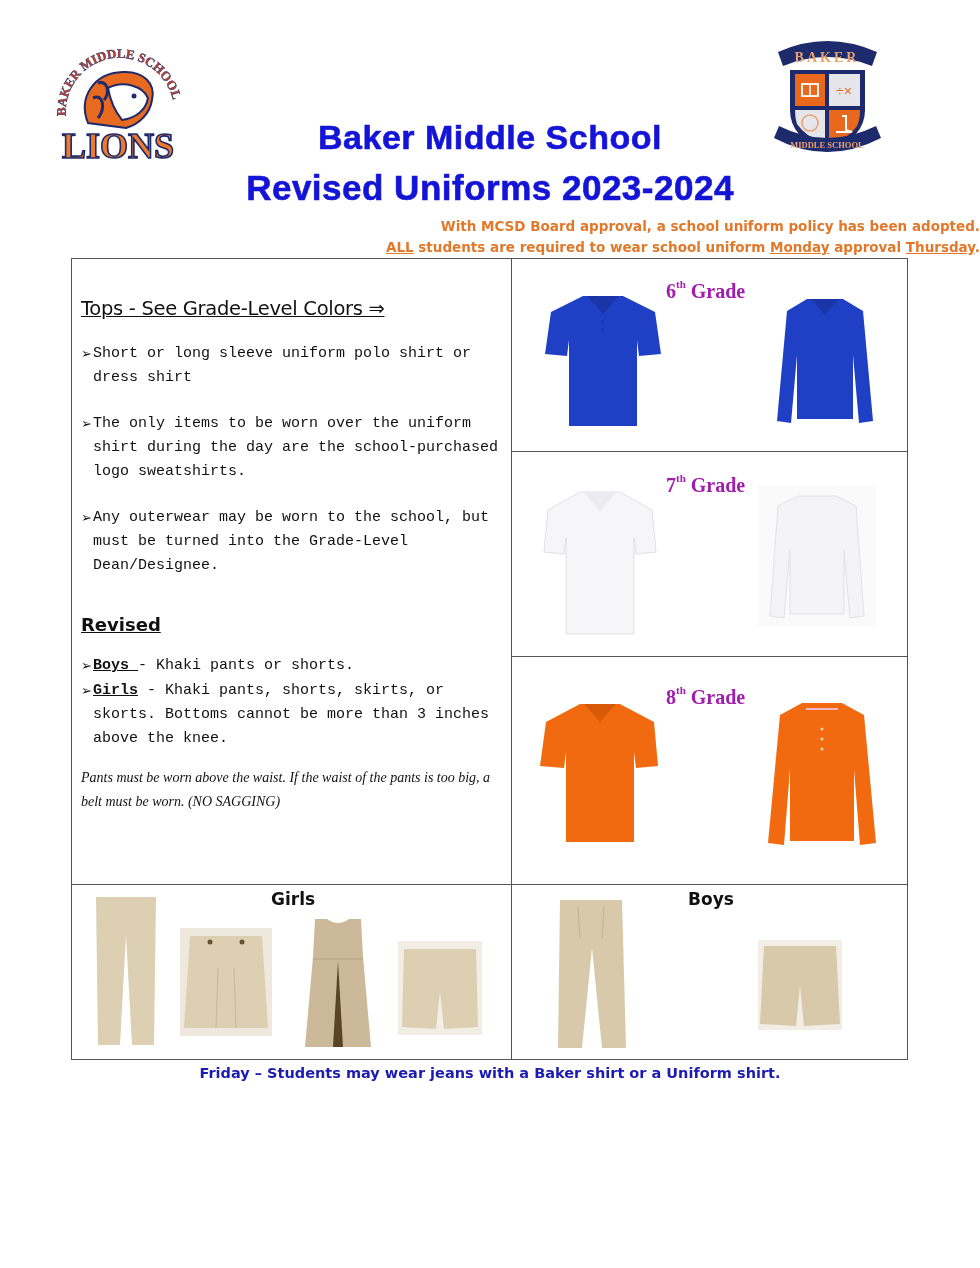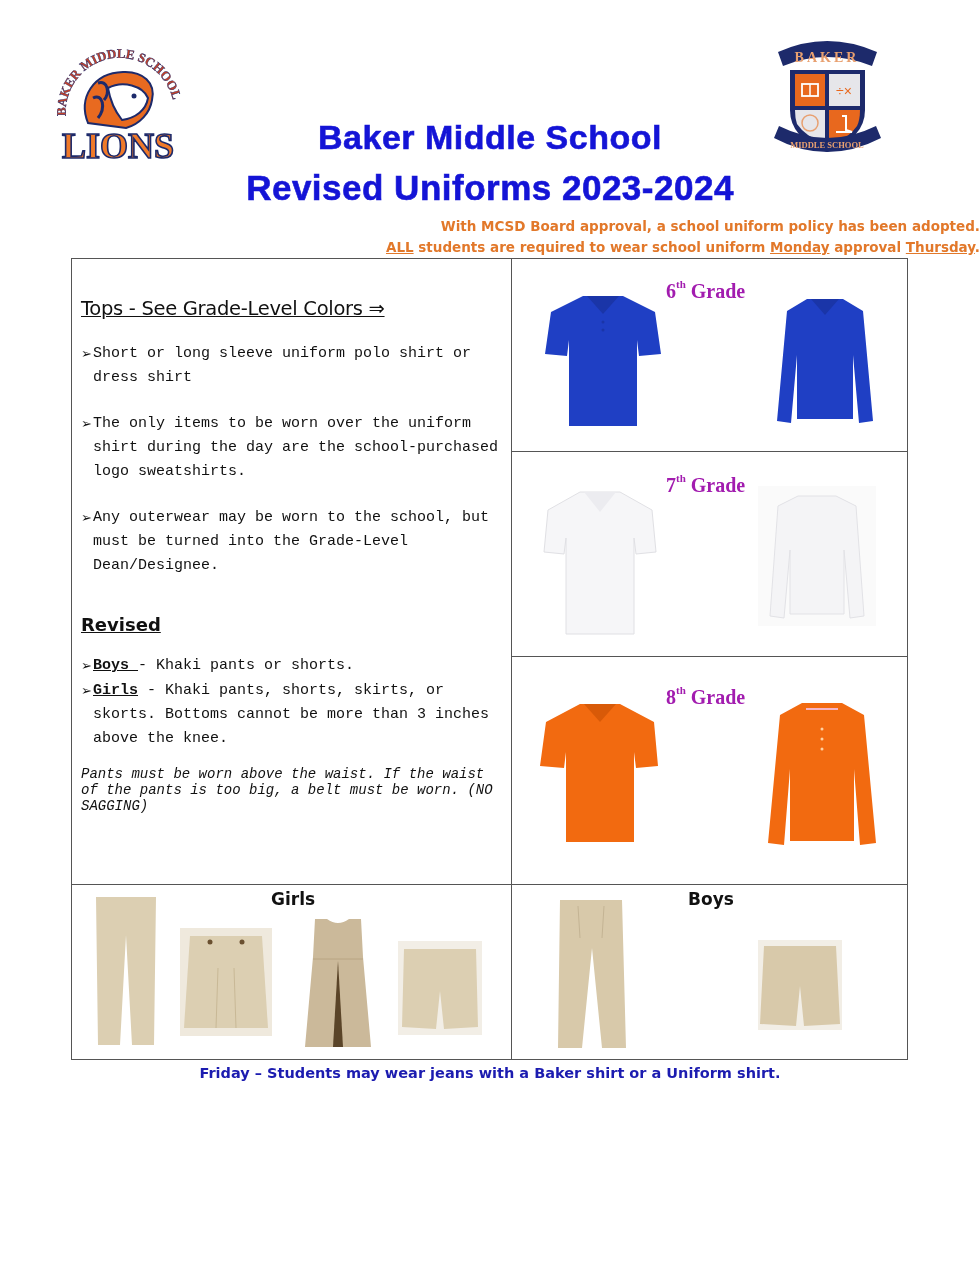--- a/index.html
+++ b/index.html
@@ -24,21 +24,21 @@
   .vline { left:511px; top:258px; width:1px; height:802px; background:#555; }
   .hline { background:#555; height:1px; }
 
   
   .lt { font-family:"DejaVu Sans", sans-serif; font-size:15px; color:#111; line-height:24px; }
   .h-tops { left:81px; top:297px; font-size:19.5px; font-weight:normal; text-decoration:underline; font-family:"DejaVu Sans", sans-serif; letter-spacing:-0.3px; }
   .h-bottoms { left:81px; top:614px; font-size:18px; font-weight:bold; text-decoration:underline; font-family:"DejaVu Sans", sans-serif; }
   .bullet { position:absolute; left:81px; width:420px; }
   .bullet .arrow { position:absolute; left:0; top:0; font-size:13px; }
   .bullet .txt { margin-left:12px; display:block;font-family:Liberation Mono, monospace; }
-  .note { left:81px; top:766px; width:420px; font-style:italic; font-size:14px; line-height:16px; font-family:Liberation Mono, monospace; }
+  .note { left:81px; top:766px; width:420px; font-style:italic; font-size:14px; line-height:24px; font-family:Liberation Serif, serif; }
 
   
   .grade { font-family:"Liberation Serif", serif; font-weight:bold; font-size:20px; color:#a21caf; }
   .grade sup { font-size:11px; vertical-align:top; position:relative; top:-2px; }
   .caption { font-family:"DejaVu Sans", sans-serif; font-weight:bold; font-size:17px; color:#111; }
 
   .friday { left:0; width:980px; top:1065px; text-align:center; color:#1c1cb0; font-weight:bold; font-size:14.5px; font-family:"DejaVu Sans", sans-serif; }
   svg { display:block; }
 </style>
 </head>

